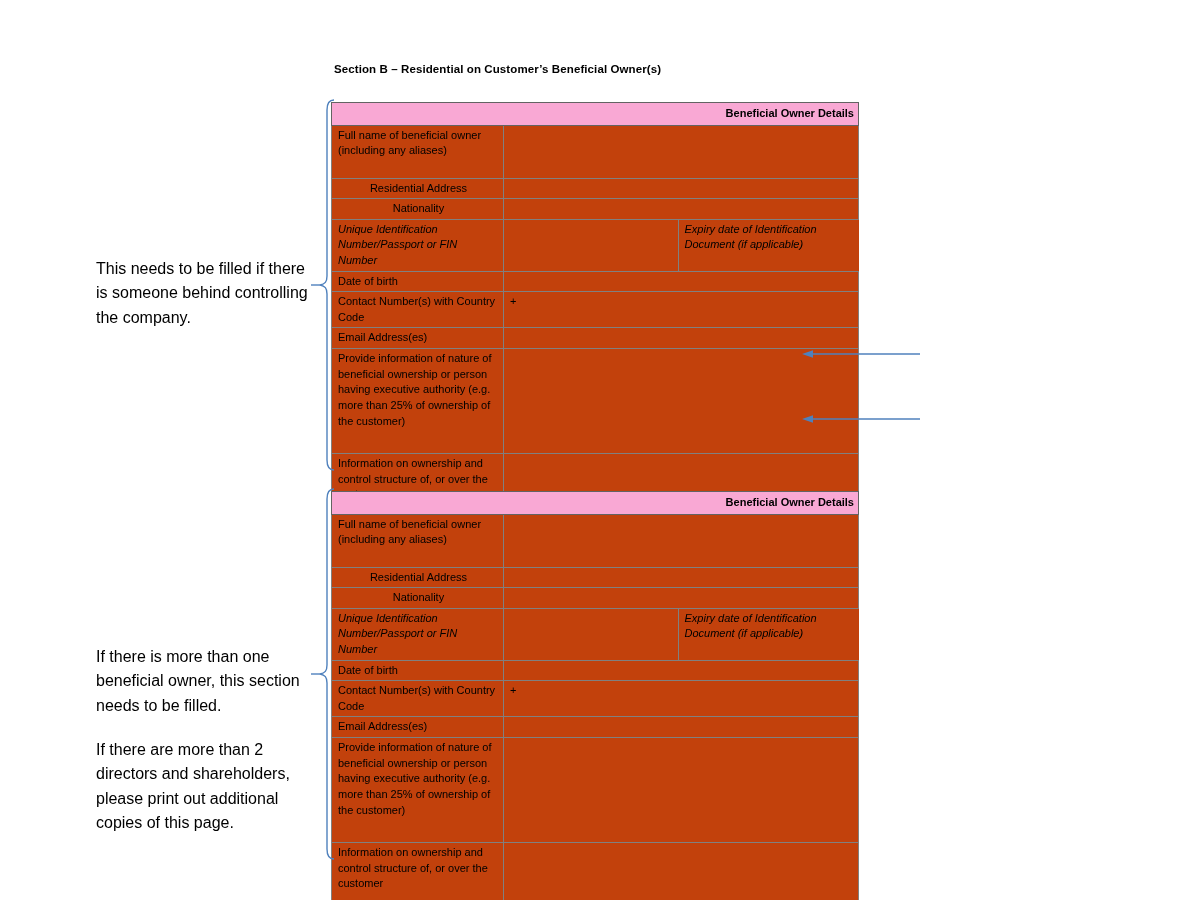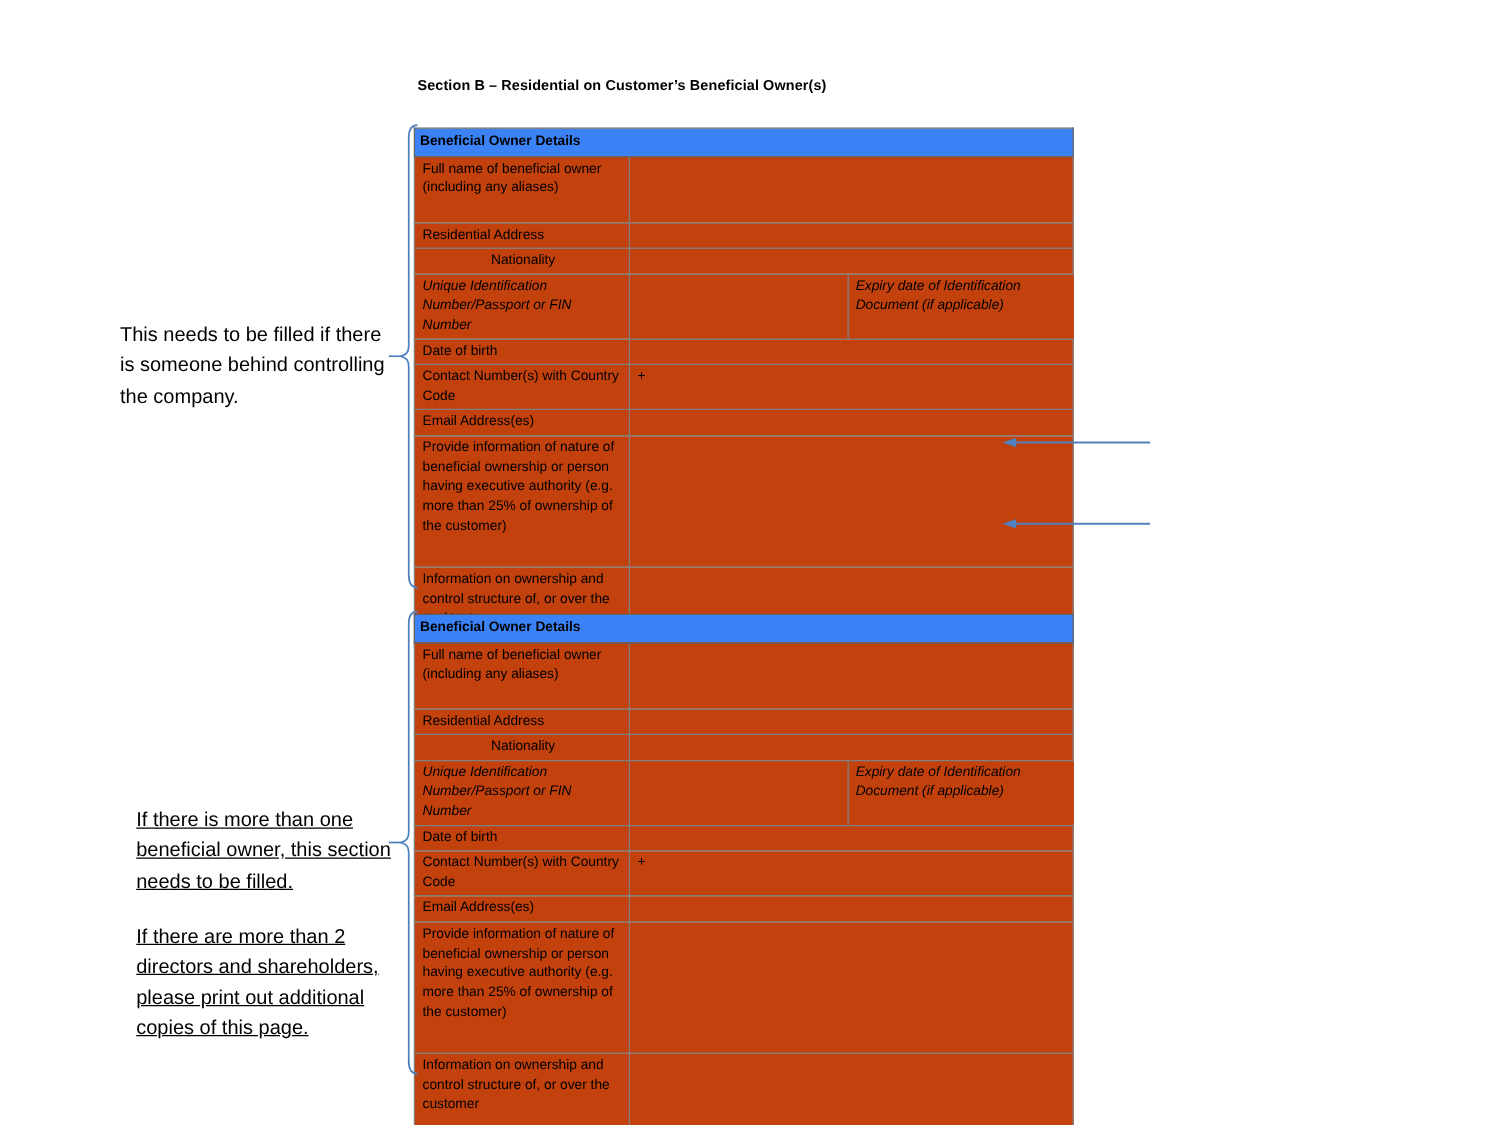--- a/index.html
+++ b/index.html
@@ -39,36 +39,36 @@
     font-size: 11px;
     line-height: 1.42;
   }
   .form-table td {
     border: 1px solid #808080;
     padding: 2px 4px 2px 6px;
     vertical-align: top;
     background: #c2410c;
   }
   .form-table .hdr {
-    background: #3b82f6;
-    text-align: left;
+    background: #f9a8d4;
+    text-align: right;
     font-weight: bold;
     font-size: 11px;
     padding: 3px 4px;
     border-color: #636363;
   }
   .form-table .label-col {
     width: 172px;
   }
   .form-table .val-col { }
   .form-table .split-left { width: 174px; }
   .form-table .split-right { }
 
   .r-name td      { height: 48px; }
-  .r-addr td      { height: 14px; }
+  .r-addr td      { height: 14px; text-align: center; }
   .r-nat td       { height: 14px; text-align: center; }
   .r-uid td       { height: 44px; font-style: italic; }
   .r-dob td       { height: 14px; }
   .r-contact td   { height: 30px; }
   .r-email td     { height: 14px; }
   .r-nature td    { height: 100px; }
   .r-ownership td { height: 60px; }
 
   .table-1 { left: 331px; top: 102px; }
   .table-2 { left: 331px; top: 491px; }
@@ -77,21 +77,21 @@
   .note {
     position: absolute;
     font-size: 16px;
     line-height: 1.52;
     color: #000000;
   }
   .note p { margin: 0; }
   .note p + p { margin-top: 1.25em; }
 
   .note-left-1  { left: 96px;  top: 257px; width: 215px; }
-  .note-left-2  { left: 109px;  top: 645px; width: 210px; text-decoration: underline; }
+  .note-left-2  { left: 96px;  top: 645px; width: 210px; }
   .note-right-1 { left: 922px; top: 342px; width: 222px; }
 
   
   .bracket {
     position: absolute;
     overflow: visible;
   }
   .bracket-1 { left: 310px; top: 98px;  width: 26px; height: 374px; }
   .bracket-2 { left: 310px; top: 487px; width: 26px; height: 374px; }
 

